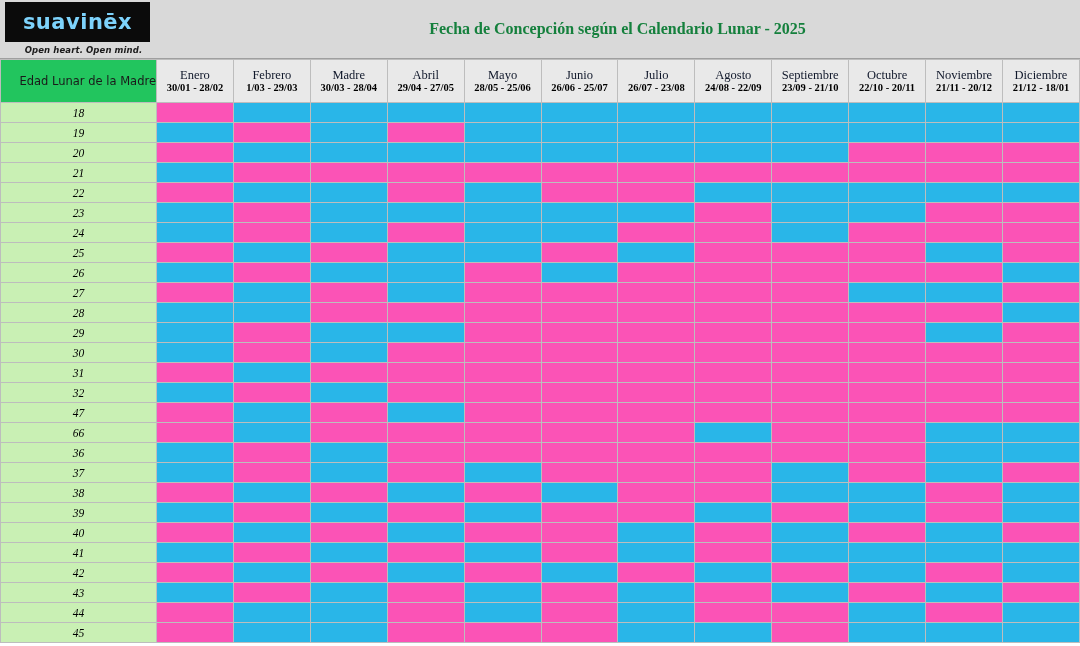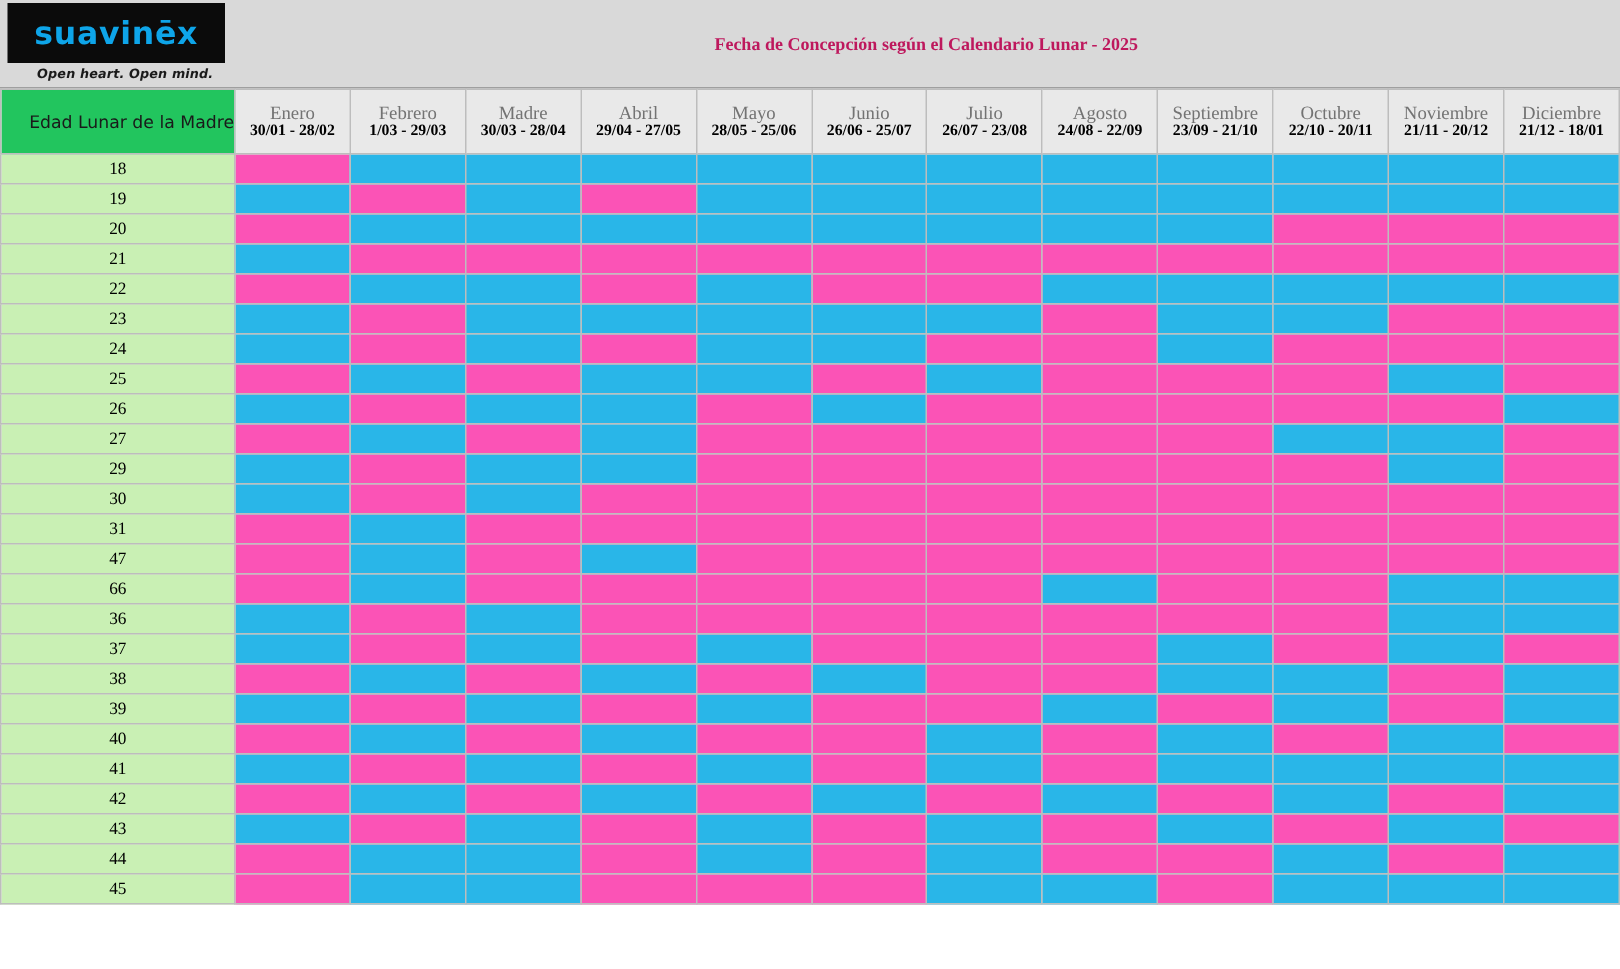--- a/index.html
+++ b/index.html
@@ -39,21 +39,21 @@
   .logo-box {
     width: 145px;
     height: 40px;
     background: #0b0b0b;
     display: flex;
     align-items: center;
     justify-content: center;
     margin-top: 2px;
   }
   .logo-text {
-    color: #0ea5e9;
+    color: #7dd3fc;
     font-family: "DejaVu Sans", sans-serif;
     font-size: 21px;
     font-weight: bold;
     letter-spacing: 0.5px;
   }
   .logo-tagline {
     font-family: "DejaVu Sans", sans-serif;
     font-size: 8.5px;
     font-style: italic;
     font-weight: bold;
@@ -64,23 +64,23 @@
   }
   .title-cell {
     flex: 1;
     display: flex;
     align-items: center;
     justify-content: center;
     background: #d9d9d9;
   }
   .title-text {
     font-family: "Liberation Serif", serif;
-    font-size: 12px;
+    font-size: 16px;
     font-weight: bold;
-    color: #be185d;
+    color: #15803d;
   }
   
   table.cal {
     border-collapse: collapse;
     table-layout: fixed;
     width: 1080px;
   }
   table.cal td, table.cal th {
     padding: 0;
     margin: 0;
@@ -103,40 +103,41 @@
     height: 42px;
     vertical-align: middle;
     text-align: center;
     border: 1px solid #bdbdbd;
   }
   .m-name {
     display: block;
     font-family: "Liberation Serif", serif;
     font-size: 12.5px;
     font-weight: normal;
-    color: #737373;
+    color: #0f172a;
     line-height: 1.15;
   }
   .m-range {
     display: block;
     font-family: "Liberation Serif", serif;
     font-size: 10.5px;
     color: #000;
     line-height: 1.15;
   }
   td.age {
     width: 155px;
     background: #c9f0b4;
     text-align: center;
     vertical-align: middle;
     font-family: "Liberation Serif", serif;
     font-size: 11.5px;
     color: #000;
     height: 19px;
     border: 1px solid #bdbdbd;
+    font-style: italic;
   }
   td.cell {
     height: 19px;
   }
   td.cell.boy  { background: #29b6e8; }
   td.cell.girl { background: #fb53b6; }
 </style>
 </head>
 <body>
 
@@ -353,20 +354,35 @@
           <td class="cell girl"></td>
           <td class="cell girl"></td>
           <td class="cell girl"></td>
           <td class="cell girl"></td>
           <td class="cell girl"></td>
           <td class="cell boy"></td>
           <td class="cell boy"></td>
           <td class="cell girl"></td>
         </tr>
         <tr>
+          <td class="age">28</td>
+          <td class="cell boy"></td>
+          <td class="cell boy"></td>
+          <td class="cell girl"></td>
+          <td class="cell girl"></td>
+          <td class="cell girl"></td>
+          <td class="cell girl"></td>
+          <td class="cell girl"></td>
+          <td class="cell girl"></td>
+          <td class="cell girl"></td>
+          <td class="cell girl"></td>
+          <td class="cell girl"></td>
+          <td class="cell boy"></td>
+        </tr>
+        <tr>
           <td class="age">29</td>
           <td class="cell boy"></td>
           <td class="cell girl"></td>
           <td class="cell boy"></td>
           <td class="cell boy"></td>
           <td class="cell girl"></td>
           <td class="cell girl"></td>
           <td class="cell girl"></td>
           <td class="cell girl"></td>
           <td class="cell girl"></td>
@@ -387,20 +403,35 @@
           <td class="cell girl"></td>
           <td class="cell girl"></td>
           <td class="cell girl"></td>
           <td class="cell girl"></td>
         </tr>
         <tr>
           <td class="age">31</td>
           <td class="cell girl"></td>
           <td class="cell boy"></td>
           <td class="cell girl"></td>
+          <td class="cell girl"></td>
+          <td class="cell girl"></td>
+          <td class="cell girl"></td>
+          <td class="cell girl"></td>
+          <td class="cell girl"></td>
+          <td class="cell girl"></td>
+          <td class="cell girl"></td>
+          <td class="cell girl"></td>
+          <td class="cell girl"></td>
+        </tr>
+        <tr>
+          <td class="age">32</td>
+          <td class="cell boy"></td>
+          <td class="cell girl"></td>
+          <td class="cell boy"></td>
           <td class="cell girl"></td>
           <td class="cell girl"></td>
           <td class="cell girl"></td>
           <td class="cell girl"></td>
           <td class="cell girl"></td>
           <td class="cell girl"></td>
           <td class="cell girl"></td>
           <td class="cell girl"></td>
           <td class="cell girl"></td>
         </tr>

